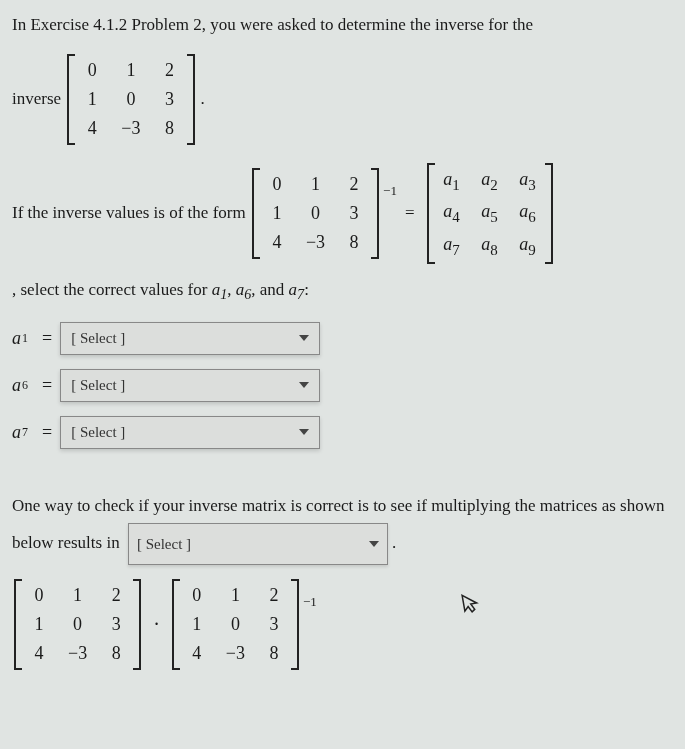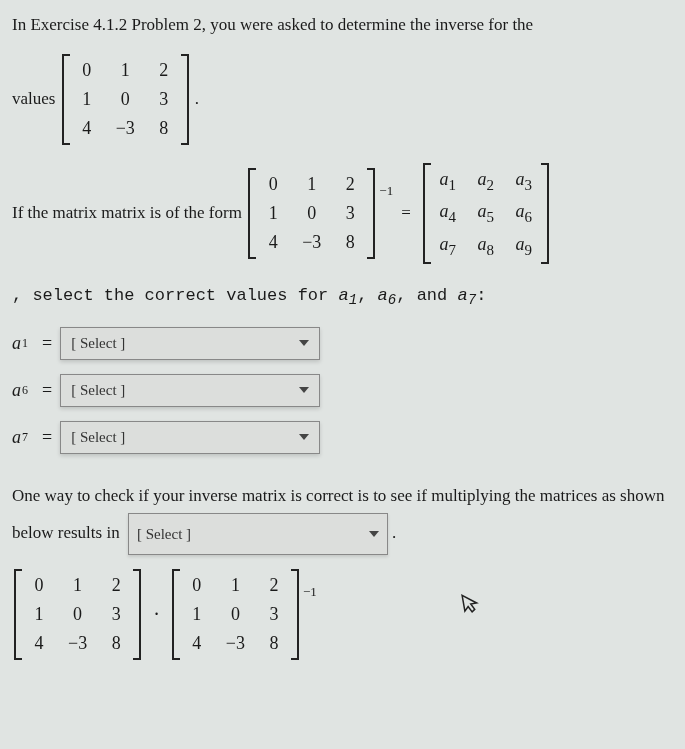--- a/index.html
+++ b/index.html
@@ -36,21 +36,21 @@
       grid-template-columns: repeat(3, auto);
       gap: 8px 20px;
       padding: 6px 8px;
       font-size: 18px;
       text-align: center;
     }
     .mcells span { min-width: 18px; text-align: center; }
     .sup { font-size: 13px; position: relative; top: -22px; left: 2px; }
     .eq { margin: 0 10px; }
     .form-row { margin: 18px 0 6px 0; display: flex; align-items: center; flex-wrap: nowrap; }
-    .prompt2 { margin: 22px 0 18px 0; font-family: Liberation Mono, monospace; }
+    .prompt2 { margin: 16px 0 18px 0; }
     .sel-row {
       display: flex;
       align-items: center;
       margin: 14px 0;
     }
     .varlabel {
       font-style: italic;
       font-size: 18px;
       margin-right: 6px;
       display: inline-flex;
@@ -86,21 +86,21 @@
       vertical-align: middle;
       margin-left: 4px;
     }
     .chev {
       width: 0; height: 0;
       border-left: 5px solid transparent;
       border-right: 5px solid transparent;
       border-top: 6px solid #444;
       margin-left: 8px;
     }
-    .para2 { margin-top: 25px; line-height: 2; }
+    .para2 { margin-top: 40px; line-height: 2; }
     .bottom-eq { margin-top: 14px; display: flex; align-items: center; }
     .dot { margin: 0 10px; font-size: 20px; line-height: 1; }
     .italic { font-style: italic; }
     .avar { font-style: italic; }
     .cursor {
       position: absolute;
       right: 205px;
       bottom: 130px;
       font-size: 18px;
       color: #222;
@@ -109,42 +109,42 @@
     .period { margin-left: 4px; }
   </style>
 </head>
 <body>
 
 
 
 <div class="intro">In Exercise 4.1.2 Problem 2, you were asked to determine the inverse for the</div>
 
 <div class="matrix-row">
-  <span>values</span>
+  <span>inverse</span>
   &nbsp;
   <span class="matrix">
     <span class="bracket-l"></span>
     <span class="mcells">
       <span>0</span>
         <span>1</span>
         <span>2</span>
       <span>1</span>
         <span>0</span>
         <span>3</span>
       <span>4</span>
         <span>−3</span>
         <span>8</span>
     </span>
     <span class="bracket-r"></span>
   </span>
   <span class="period">.</span>
 </div>
 
 <div class="form-row">
-  <span>If the matrix matrix is of the form</span>
+  <span>If the inverse values is of the form</span>
   &nbsp;
   <span class="matrix">
     <span class="bracket-l"></span>
     <span class="mcells">
       <span>0</span>
         <span>1</span>
         <span>2</span>
       <span>1</span>
         <span>0</span>
         <span>3</span>

